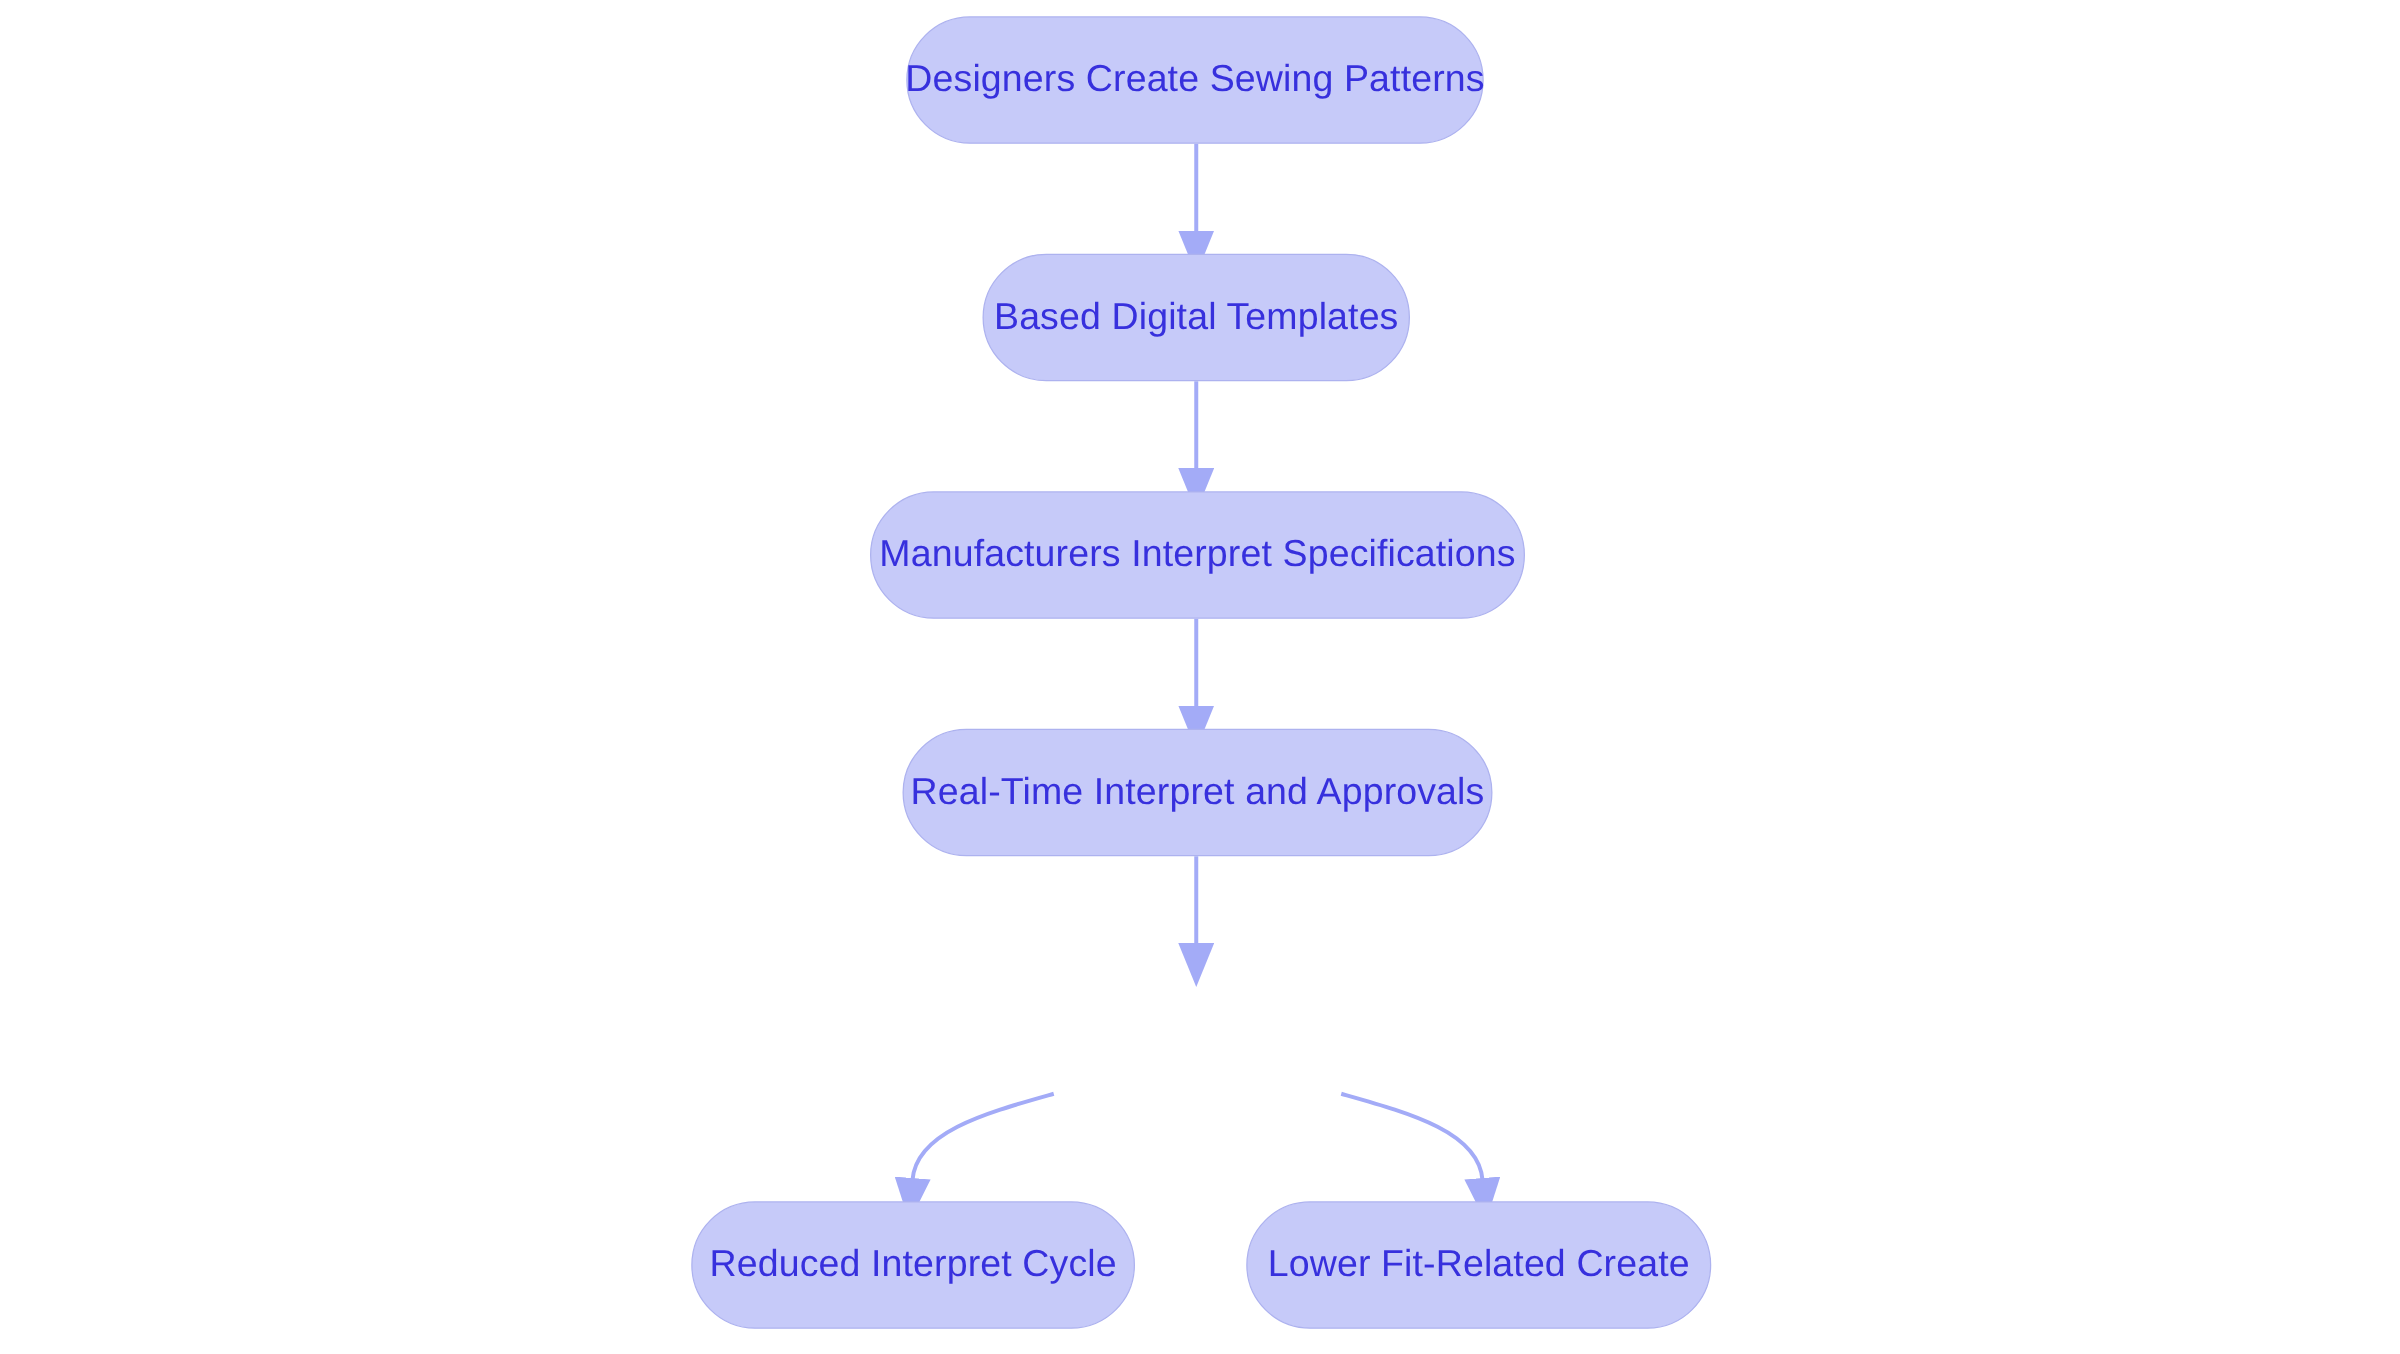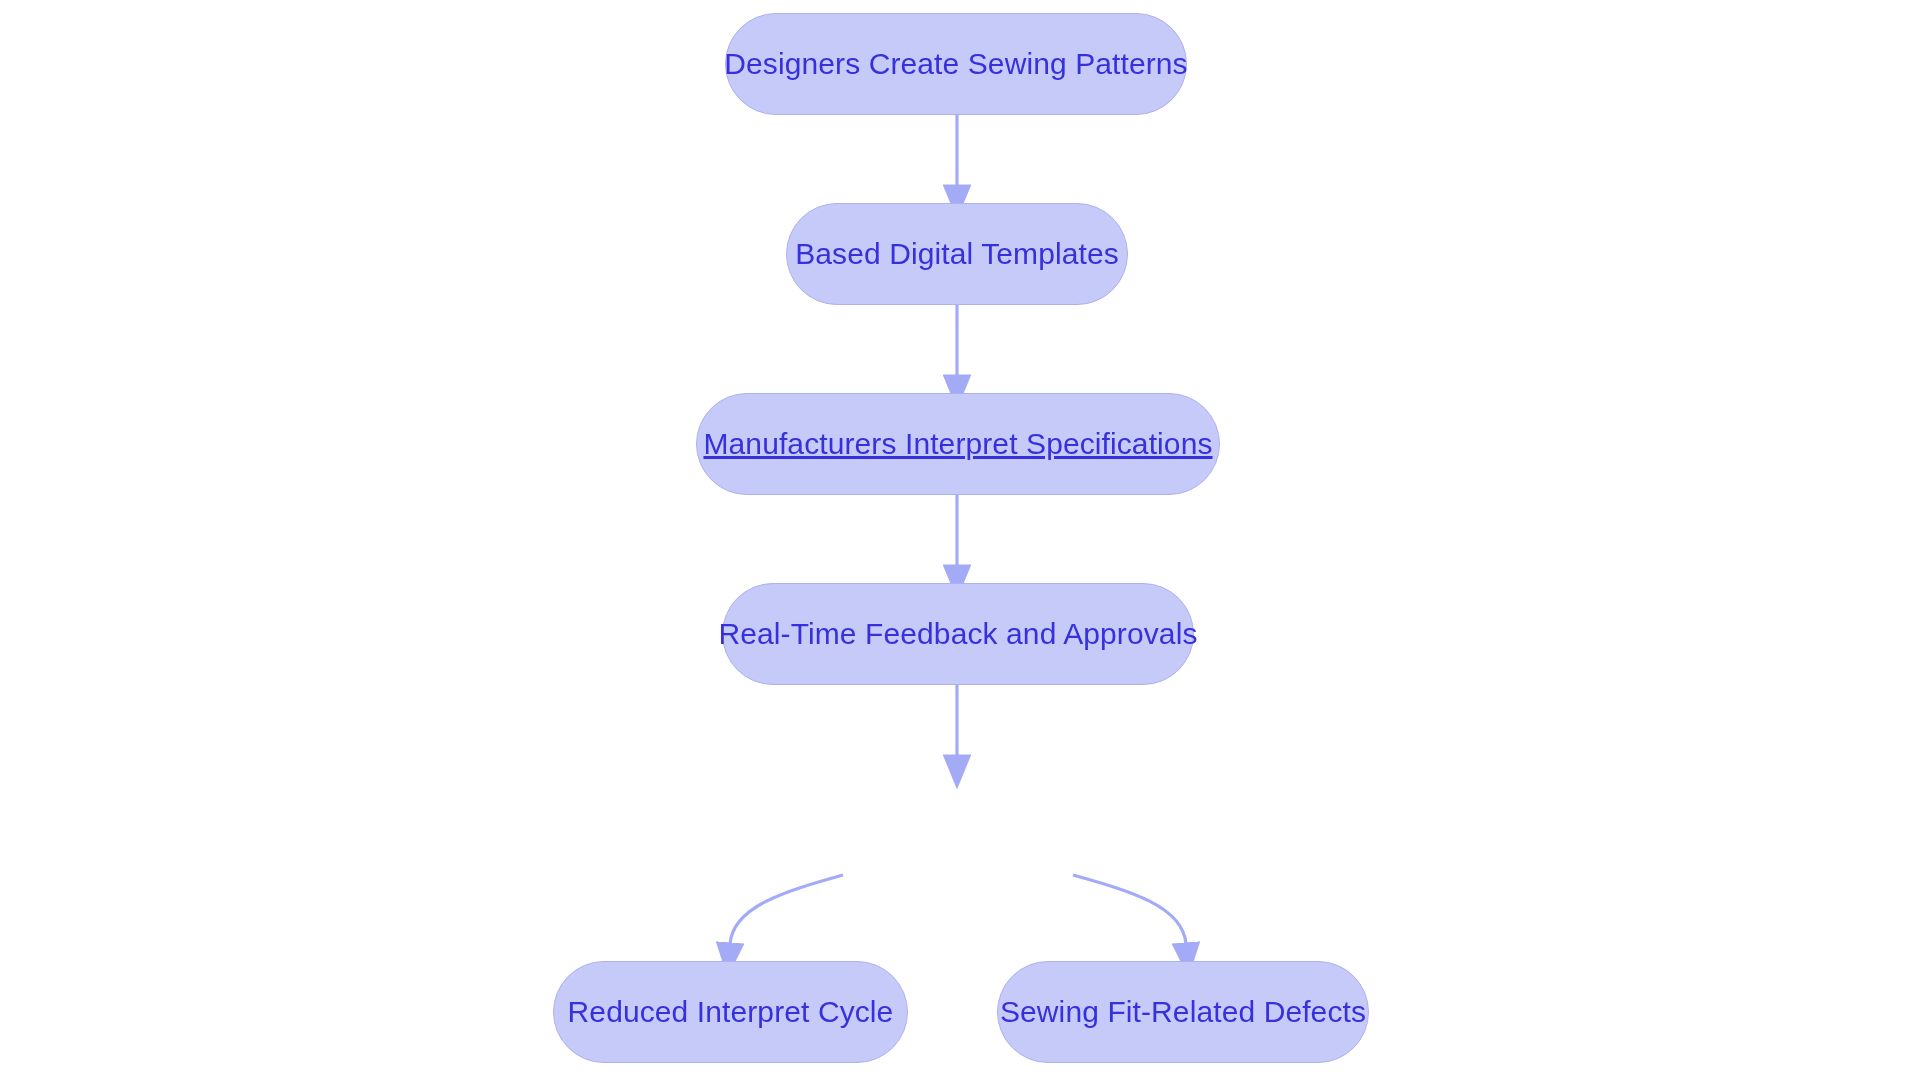--- a/index.html
+++ b/index.html
@@ -86,30 +86,30 @@
   </svg>
 
   <div class="node" style="left:725px; top:13px; width:462px; height:102px;">
     <span class="node-label">Designers Create Sewing Patterns</span>
   </div>
 
   <div class="node" style="left:786px; top:203px; width:342px; height:102px;">
     <span class="node-label">Based Digital Templates</span>
   </div>
 
-  <div class="node" style="left:696px; top:393px; width:524px; height:102px;text-decoration:underline;">
+  <div class="node" style="left:696px; top:393px; width:524px; height:102px;">
     <span class="node-label">Manufacturers Interpret Specifications</span>
   </div>
 
   <div class="node" style="left:722px; top:583px; width:472px; height:102px;">
-    <span class="node-label">Real-Time Feedback and Approvals</span>
+    <span class="node-label">Real-Time Interpret and Approvals</span>
   </div>
 
 
   <div class="node" style="left:553px; top:961px; width:355px; height:102px;">
     <span class="node-label">Reduced Interpret Cycle</span>
   </div>
 
   <div class="node" style="left:997px; top:961px; width:372px; height:102px;">
-    <span class="node-label">Sewing Fit-Related Defects</span>
+    <span class="node-label">Lower Fit-Related Create</span>
   </div>
 
 </div>
 
 </body></html>

